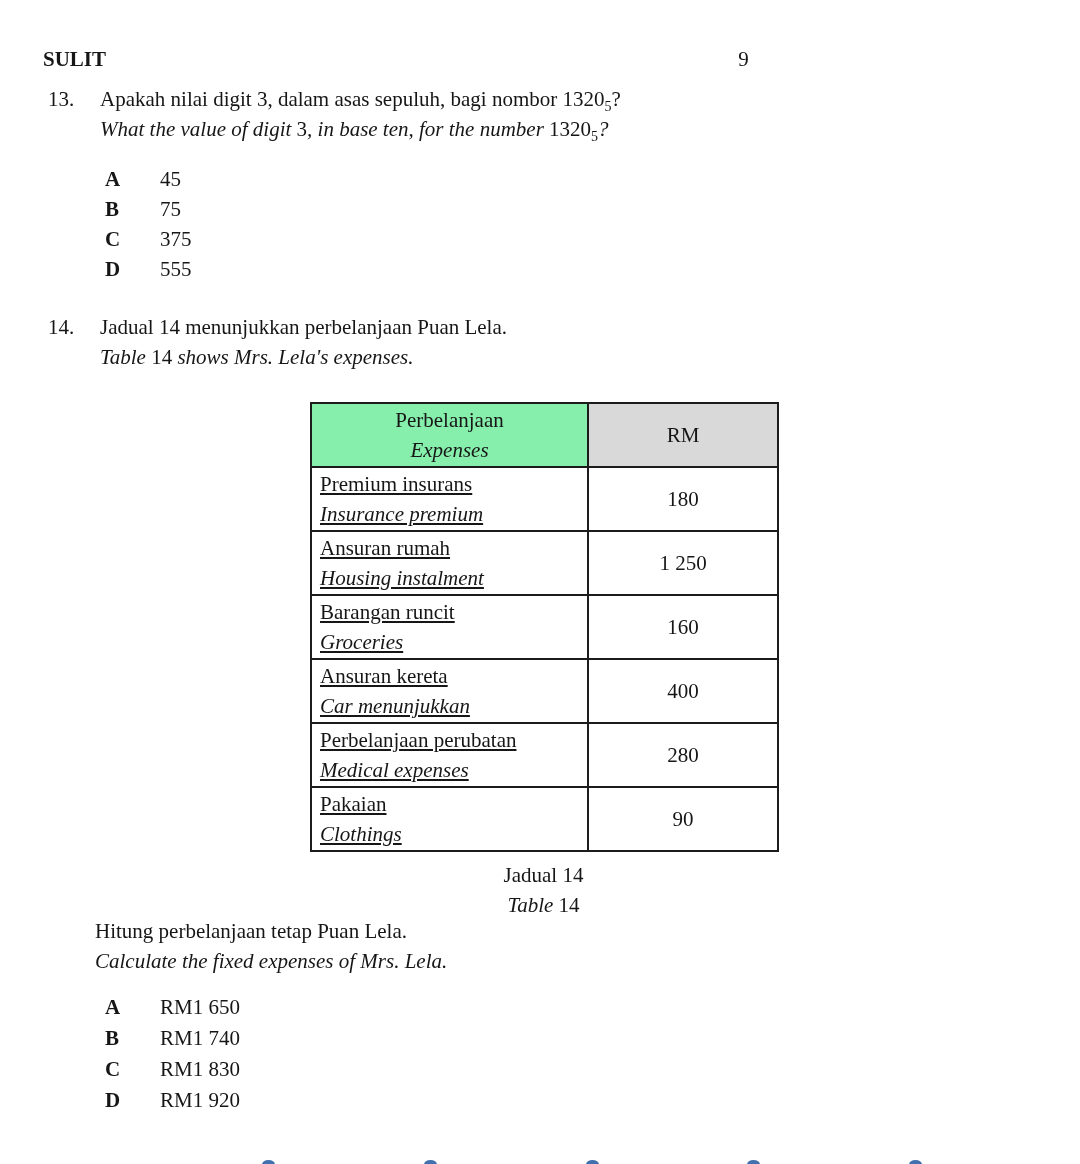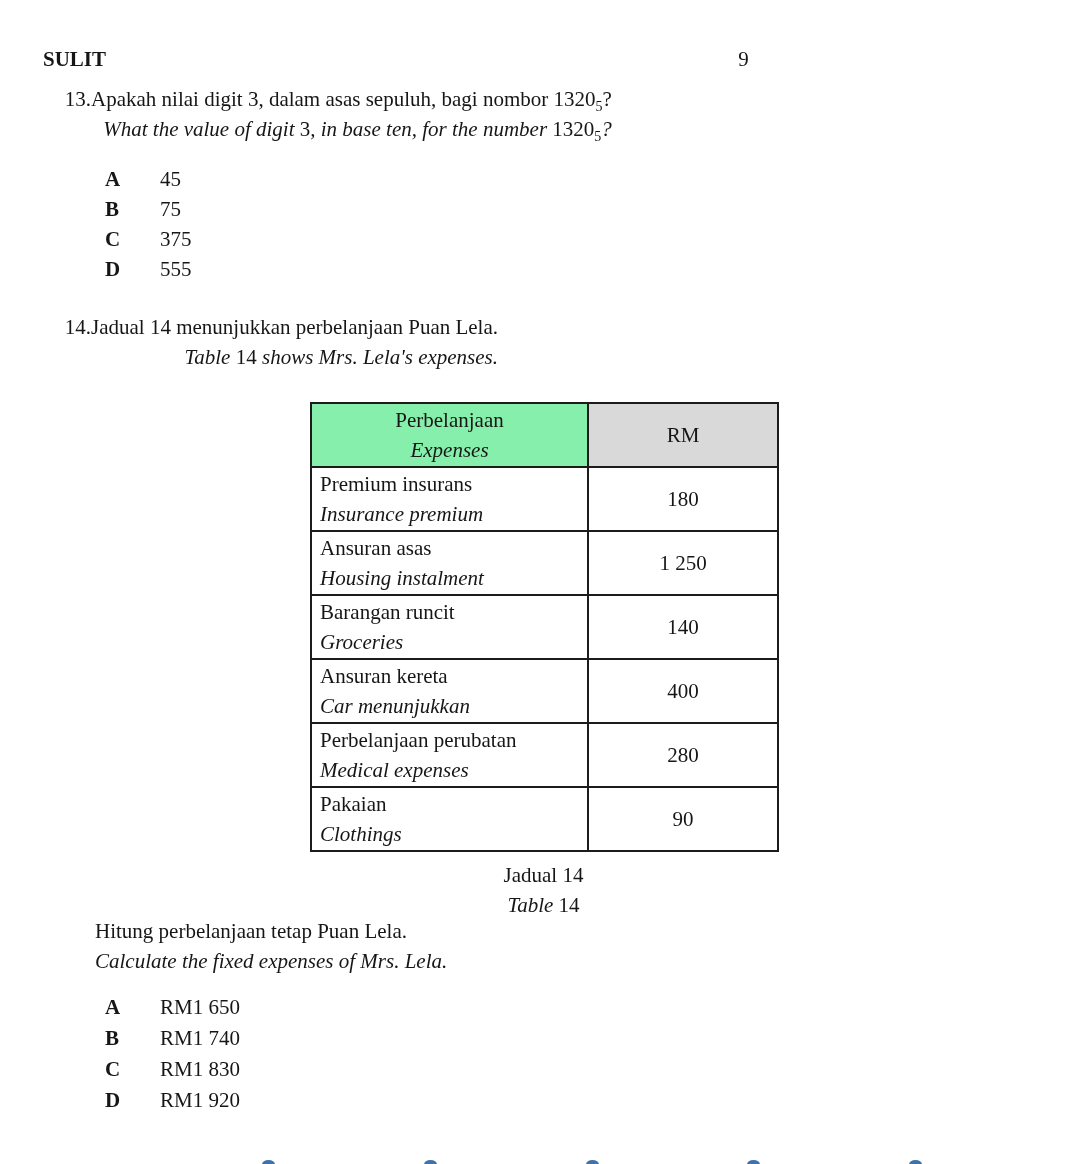--- a/index.html
+++ b/index.html
@@ -19,21 +19,21 @@
   
   .hdr{
     position:absolute;left:43px;top:44px;width:934px;
     display:flex;align-items:baseline;
   }
   .hdr .l{flex:1;text-align:left;font-weight:bold;}
   .hdr .c{flex:1;text-align:center;}
   .hdr .r{flex:1;text-align:right;font-weight:bold;}
 
   
-  .qblock{position:absolute;left:39px;text-align:right;}
+  .qblock{position:absolute;left:48px;}
   .q13{top:84px;}
   .q14{top:312px;}
   .qline{display:flex;}
   .qnum{width:52px;flex:0 0 52px;}
   .qtext p{margin:0;}
 
   .optlist{position:absolute;left:105px;}
   .opts13{top:164px;}
   .opts14{top:992px;line-height:31px;}
   .optrow{display:flex;}
@@ -48,21 +48,21 @@
   table.expenses td,table.expenses th{
     border:2px solid #1c1c1c;
     font-weight:normal;
     font-size:21px;line-height:30px;
     vertical-align:middle;
   }
   th.col-exp{width:273px;}
   th.col-rm{width:186px;}
   table.expenses thead th{height:56px;text-align:center;}
   table.expenses tbody td{height:57px;}
-  td.name{padding:1px 22px 1px 8px;text-align:left;}
+  td.name{padding:1px 22px 1px 8px;text-align:left;text-decoration:underline;}
   td.amount{text-align:center;}
   td.name .ms,th .ms{display:block;}
   td.name .en,th .en{display:block;font-style:italic;}
 
   .caption{
     position:absolute;left:310px;top:860px;width:467px;
     text-align:center;
   }
   .caption p{margin:0;}
 
@@ -139,31 +139,31 @@
     <tbody>
       <tr>
         <td class="name">
           <span class="ms">Premium insurans</span>
           <span class="en">Insurance premium</span>
         </td>
         <td class="amount">180</td>
       </tr>
       <tr>
         <td class="name">
-          <span class="ms">Ansuran asas</span>
+          <span class="ms">Ansuran rumah</span>
           <span class="en">Housing instalment</span>
         </td>
         <td class="amount">1 250</td>
       </tr>
       <tr>
         <td class="name">
           <span class="ms">Barangan runcit</span>
           <span class="en">Groceries</span>
         </td>
-        <td class="amount">140</td>
+        <td class="amount">160</td>
       </tr>
       <tr>
         <td class="name">
           <span class="ms">Ansuran kereta</span>
           <span class="en">Car menunjukkan</span>
         </td>
         <td class="amount">400</td>
       </tr>
       <tr>
         <td class="name">

